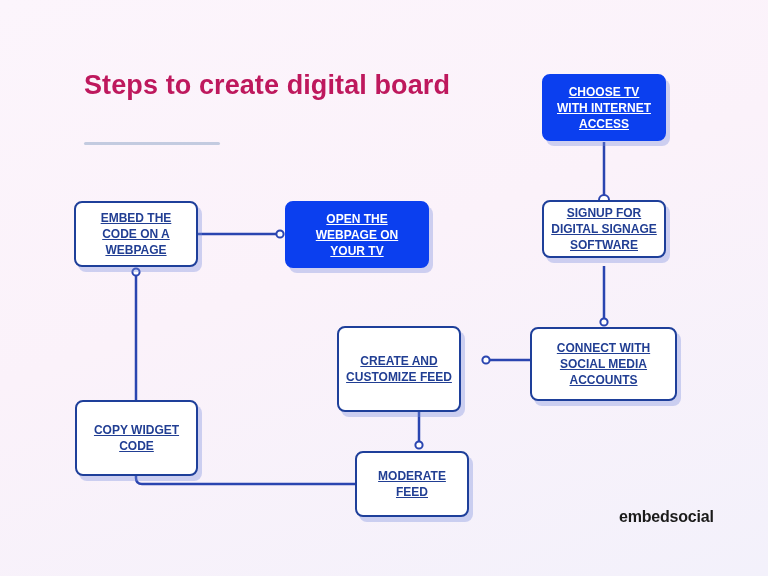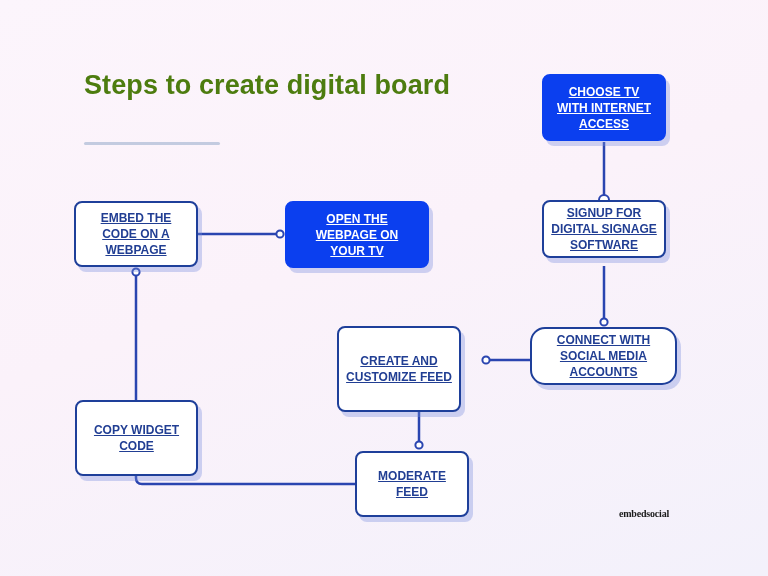--- a/index.html
+++ b/index.html
@@ -3,21 +3,21 @@
 <meta charset="utf-8">
 <style>
   html, body { margin: 0; padding: 0; }
   body {
     width: 768px; height: 576px; overflow: hidden; position: relative;
     background: linear-gradient(160deg, #fcf5fc 0%, #fbf2fa 45%, #f3f1fb 100%);
     font-family: "Liberation Sans", sans-serif;
   }
   .title {
     position: absolute; left: 84px; top: 70px;
-    font-size: 27px; font-weight: 700; color: #4d7c0f; letter-spacing: 0.1px;
+    font-size: 27px; font-weight: 700; color: #be185d; letter-spacing: 0.1px;
     white-space: nowrap;
   }
   .underline {
     position: absolute; left: 84px; top: 142px; width: 136px; height: 3px;
     background: #c3cbe0; border-radius: 2px;
   }
   svg.connectors { position: absolute; left: 0; top: 0; }
   .box {
     position: absolute; box-sizing: border-box;
     border: 2.5px solid #1e3f9a; border-radius: 8px; background: #ffffff;
@@ -27,21 +27,21 @@
     padding: 0 6px;
     text-decoration: underline;
   }
   .box.filled {
     background: #0b3fef; border-color: #0b3fef; color: #ffffff;
     box-shadow: 4px 5px 0 rgba(120,140,220,0.35);
   }
   .box span { white-space: pre-line; }
   .logo {
     position: absolute; left: 619px; top: 508px;
-    font-size: 10px; font-weight: 700; color: #1a1a1a; letter-spacing: -0.2px; font-family: Liberation Serif, serif;
+    font-size: 16px; font-weight: 700; color: #1a1a1a; letter-spacing: -0.2px;
   }
 </style>
 </head>
 <body>
 
 <div class="title">Steps to create digital board</div>
 <div class="underline"></div>
 
 <svg class="connectors" width="768" height="576">
   <g stroke="#2a45b0" stroke-width="2.5" fill="none">
@@ -74,21 +74,21 @@
 <div class="box filled" style="left:542px;top:74px;width:124px;height:67px;">
   <span>CHOOSE  TV
 WITH INTERNET
 ACCESS</span>
 </div>
 <div class="box" style="left:542px;top:200px;width:124px;height:58px;">
   <span>SIGNUP FOR
 DIGITAL SIGNAGE
 SOFTWARE</span>
 </div>
-<div class="box" style="left:530px;top:327px;width:147px;height:58px;border-radius:15px;">
+<div class="box" style="left:530px;top:327px;width:147px;height:74px;">
   <span>CONNECT WITH
 SOCIAL MEDIA
 ACCOUNTS</span>
 </div>
 <div class="box" style="left:337px;top:326px;width:124px;height:86px;">
   <span>CREATE AND
 CUSTOMIZE FEED</span>
 </div>
 <div class="box" style="left:355px;top:451px;width:114px;height:66px;">
   <span>MODERATE

